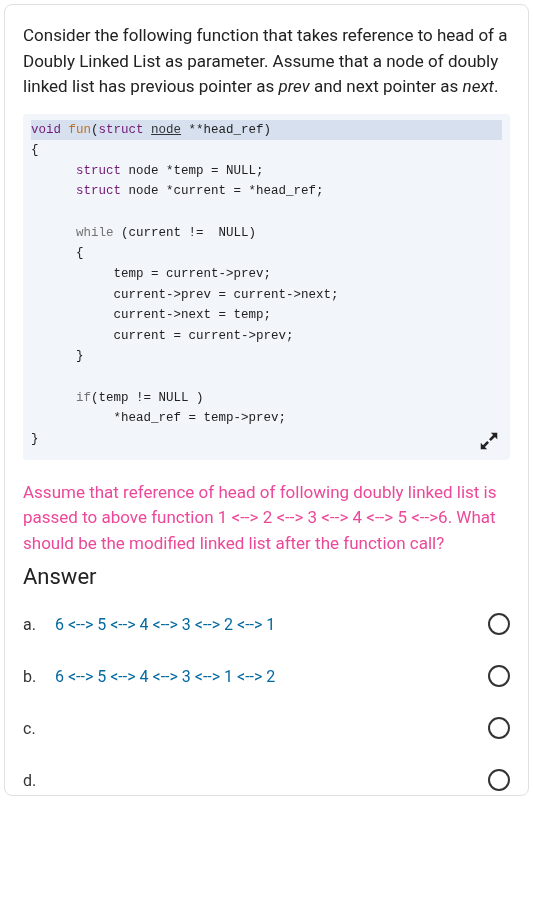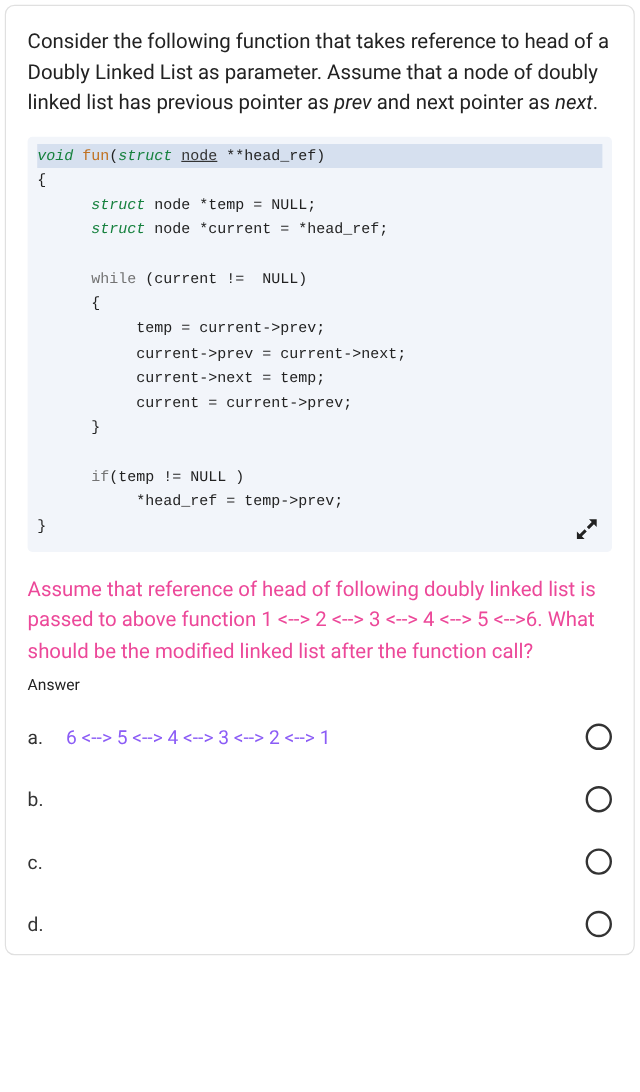--- a/index.html
+++ b/index.html
@@ -32,56 +32,56 @@
     font-family: "Consolas","Menlo","Courier New",monospace;
     font-size: 12.5px;
     line-height: 1.65;
     padding: 6px 8px 10px 8px;
     white-space: pre;
     color: #222;
     overflow: hidden;
     position: relative;
     margin-bottom: 20px;
   }
-  .c-type { color: #15803d; font-style: italic; }    
+  .c-type { color: #701a75; }    
   .c-fn   { color: #c07020; }    
   .c-kw   { color: #737373; }
   .c-plain{ color: #333; text-decoration: underline; }
   .hl-line { background: #d6e0ef; display: inline-block; width: 100%; }
   .expand-icon {
     position: absolute;
     right: 10px;
     bottom: 8px;
     width: 22px;
     height: 22px;
     cursor: pointer;
   }
   .question-text2 {
     font-size: 17px;
     line-height: 1.5;
     color: #ec4899;
     margin-bottom: 6px;
   }
   .answer-label {
-    font-size: 13px;
+    font-size: 22px;
     color: #222;
     margin-top: 8px;
     margin-bottom: 24px;
   }
   .options { }
   .option {
     display: flex;
     align-items: center;
     justify-content: space-between;
     margin-bottom: 30px;
     cursor: pointer;
   }
   .opt-left { display: flex; align-items: baseline; gap: 14px; }
   .opt-letter { font-size: 16px; color: #333; width: 18px; }
-  .opt-text { font-size: 16px; color: #8b5cf6; }
+  .opt-text { font-size: 16px; color: #0369a1; }
   .radio {
     width: 22px; height: 22px;
     border: 2px solid #333;
     border-radius: 50%;
     flex: 0 0 auto;
   }
 </style>
 </head>
 <body>
 
@@ -119,20 +119,21 @@
       <div class="opt-left">
         <span class="opt-letter">a.</span>
         <span class="opt-text">6 &lt;--&gt; 5 &lt;--&gt; 4 &lt;--&gt; 3 &lt;--&gt; 2 &lt;--&gt; 1</span>
       </div>
       <span class="radio"></span>
     </div>
 
     <div class="option">
       <div class="opt-left">
         <span class="opt-letter">b.</span>
+        <span class="opt-text">6 &lt;--&gt; 5 &lt;--&gt; 4 &lt;--&gt; 3 &lt;--&gt; 1 &lt;--&gt; 2</span>
       </div>
       <span class="radio"></span>
     </div>
 
     <div class="option">
       <div class="opt-left">
         <span class="opt-letter">c.</span>
       </div>
       <span class="radio"></span>
     </div>

